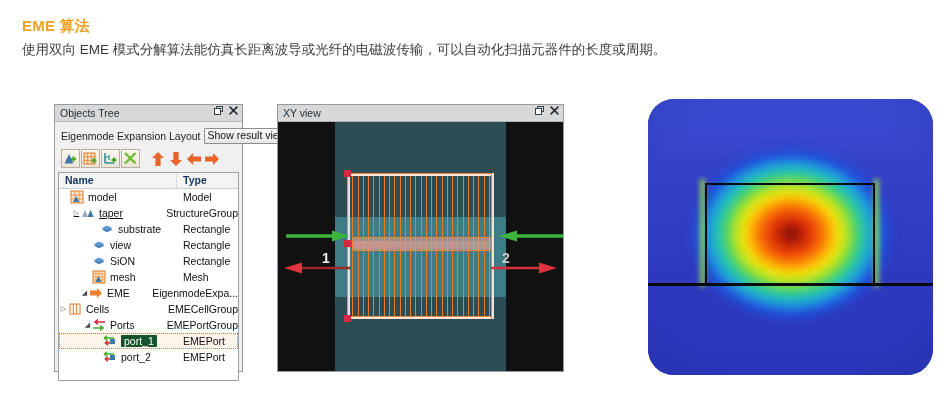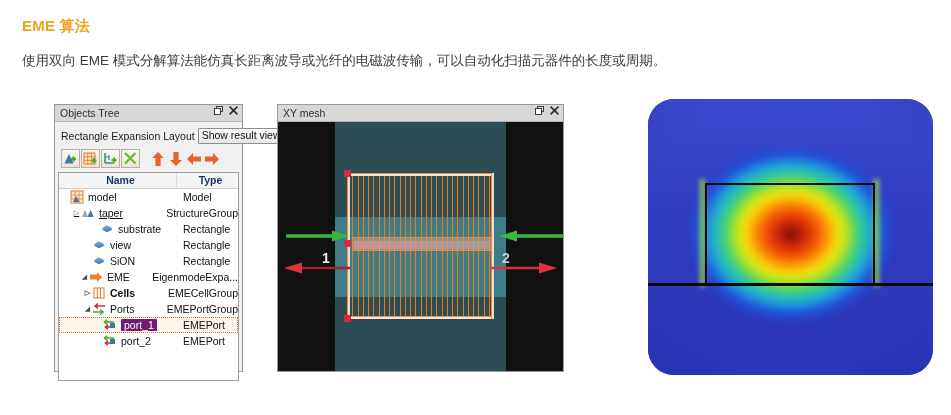--- a/index.html
+++ b/index.html
@@ -12,21 +12,21 @@
   }
   #root { position: relative; width: 951px; height: 415px; background:#fff; }
 
   
   .doc-title {
     position: absolute; left: 22px; top: 17px;
     font-size: 15px; font-weight: bold; color: #f0a020;
     letter-spacing: .2px; white-space: nowrap; text-align: right;
   }
   .doc-sub {
-    position: absolute; left: 22px; top: 52px;
+    position: absolute; left: 22px; top: 41px;
     font-size: 13.5px; color: #3b3b3b; white-space: nowrap;
   }
 
   
   .panel { position: absolute; background:#f0f0f0; border:1px solid #9a9a9a; }
   .panel-title {
     position: relative; height: 17px; background:#d8d8d8;
     border-bottom:1px solid #b4b4b4;
     font-size: 10.5px; color:#24303c; padding:2px 0 0 5px;
     user-select:none;
@@ -62,35 +62,35 @@
   .tb-gap { width: 7px; }
 
   .tree-box {
     margin: 1px 0 0 0; background:#fff; border:1px solid #a0a0a0;
     height: 209px; position: relative; overflow: hidden;
   }
   .tree-head {
     display:flex; height:16px; background:#f4f4f4; border-bottom:1px solid #cfcfcf;
     font-size:10.5px; color:#14335e; font-weight:bold;
   }
-  .tree-head .th { padding: 1px 0 0 6px; text-align: center; }
+  .tree-head .th { padding: 1px 0 0 6px; }
   .th-name { width: 118px; border-right:1px solid #dcdcdc; }
   .th-type { flex:1; padding-left:6px; }
   .tree-rows { position:relative; }
   .trow {
     display:flex; align-items:center; height:16px; font-size:10.5px;
     color:#101010; white-space:nowrap; cursor:default;
   }
   .trow .cname { width:118px; display:flex; align-items:center; overflow:hidden; }
   .trow .ctype { flex:1; padding-left:6px; }
   .twist { width:9px; height:16px; display:flex; align-items:center; justify-content:center; flex:none;}
   .ticon { width:14px; height:14px; flex:none; margin-right:4px; display:flex; align-items:center; justify-content:center; }
   .lbl { overflow:hidden; text-overflow:ellipsis; }
   .sel .lbl {
-    background:#701a75; color:#fff; padding:0 3px; border-radius:1px;
+    background:#14532d; color:#fff; padding:0 3px; border-radius:1px;
   }
   .sel-focus { outline:1px dotted #d4762a; outline-offset:-1px; background:#fdf4ec; }
 
   
   #xy-view { left: 277px; top: 104px; width: 287px; height: 268px; }
   .xy-canvas { position:absolute; left:0; right:0; top:17px; bottom:0; background:#111111; overflow:hidden; }
   .xy-substrate { position:absolute; left:57px; top:0; width:171px; bottom:0; background:#2b4d53; }
   .xy-band { position:absolute; left:57px; top:95px; width:171px; height:80px; background:#3f7d86; }
   .sim-region { position:absolute; left:69px; top:51px; width:147px; height:146px; }
   .sim-border-v { position:absolute; top:0; bottom:0; width:3px; background:#f7dcd0; border-left:1px solid #ef8b3a; }
@@ -155,21 +155,21 @@
         <span class="cap-close">
           <svg width="9" height="9" viewBox="0 0 9 9">
               <path d="M0.6 0.6 L8.4 8.4 M8.4 0.6 L0.6 8.4" stroke="#222c36" stroke-width="1.5"></path>
             </svg>
         </span>
       </span>
     </div>
 
     <div class="ot-body">
       <div class="ot-layoutrow">
-        <span>Rectangle Expansion Layout</span>
+        <span>Eigenmode Expansion Layout</span>
         <span class="ot-showbtn">Show result view</span>
       </div>
 
       <div class="ot-toolbar">
         <span class="tb-icon">
           <svg width="15" height="15" viewBox="0 0 15 15">
             <path d="M1.5 12.5 L6 3 L10.5 12.5 Z" fill="#3d77ab"></path>
             <path d="M8 8 h5 M10.5 5.5 v5" stroke="#4aa82b" stroke-width="2.2"></path>
           </svg>
         </span>
@@ -281,33 +281,47 @@
                   <svg width="14" height="14" viewBox="0 0 14 14">
                     <path d="M2 7.5 L7 5 L12.4 7.5 L7 10.2 Z" fill="#3d77ab"></path>
                     <path d="M2 6 L7 3.5 L12.4 6 L7 8.7 Z" fill="#5b9ad5"></path>
                   </svg>
                 </span>
                 <span class="lbl">SiON</span>
               </div>
               <div class="ctype">Rectangle</div>
             </div>
             <div class="trow">
+              <div class="cname" style="padding-left: 24px;">
+                <span class="twist" style="font-size: 7px; color: rgb(74, 74, 74);"></span>
+                <span class="ticon">
+                  <svg width="14" height="14" viewBox="0 0 14 14">
+                    <rect x="1" y="1" width="12" height="12" fill="#fde9d2" stroke="#e07b20"></rect>
+                    <path d="M4 1 v12 M7 1 v12 M10 1 v12 M1 4 h12 M1 7 h12 M1 10 h12" stroke="#e07b20" stroke-width=".6"></path>
+                    <path d="M3.5 12 L6.5 6 L9.5 12 Z" fill="#3d77ab"></path>
+                  </svg>
+                </span>
+                <span class="lbl">mesh</span>
+              </div>
+              <div class="ctype">Mesh</div>
+            </div>
+            <div class="trow">
               <div class="cname" style="padding-left: 21px; align-items: center;">
                 <span class="twist" style="font-size: 7px; color: rgb(74, 74, 74);">◢</span>
                 <span class="ticon">
                   <svg width="14" height="14" viewBox="0 0 14 14">
                     <path d="M1 4.5 H8 V2 L13 7 L8 12 V9.5 H1 Z" fill="#ef7f2a"></path>
                   </svg>
                 </span>
                 <span class="lbl">EME</span>
               </div>
               <div class="ctype">EigenmodeExpa...</div>
             </div>
             <div class="trow">
-              <div class="cname" style="padding-left: 24px; font-weight: bold;">
+              <div class="cname" style="">
                 <span class="twist" style="font-size: 7px; color: rgb(74, 74, 74);">▷</span>
                 <span class="ticon">
                   <svg width="14" height="14" viewBox="0 0 14 14">
                     <rect x="2" y="2" width="10" height="10" fill="none" stroke="#e07b20"></rect>
                     <path d="M5.3 2 v10 M8.6 2 v10" stroke="#e07b20"></path>
                   </svg>
                 </span>
                 <span class="lbl">Cells</span>
               </div>
               <div class="ctype">EMECellGroup</div>
@@ -353,21 +367,21 @@
               </div>
               <div class="ctype">EMEPort</div>
             </div>
           </div>
       </div>
     </div>
   </div>
 
   <div class="panel" id="xy-view">
     <div class="panel-title">
-      <span>XY mesh</span>
+      <span>XY view</span>
       <span class="caps">
         <span class="cap-float">
           <svg width="9" height="9" viewBox="0 0 9 9">
               <rect x="2.5" y="0.5" width="6" height="5" fill="none" stroke="#33414f"></rect>
               <rect x="0.5" y="2.5" width="6" height="6" fill="#fff" stroke="#33414f"></rect>
             </svg>
         </span>
         <span class="cap-close">
           <svg width="9" height="9" viewBox="0 0 9 9">
               <path d="M0.6 0.6 L8.4 8.4 M8.4 0.6 L0.6 8.4" stroke="#222c36" stroke-width="1.5"></path>

